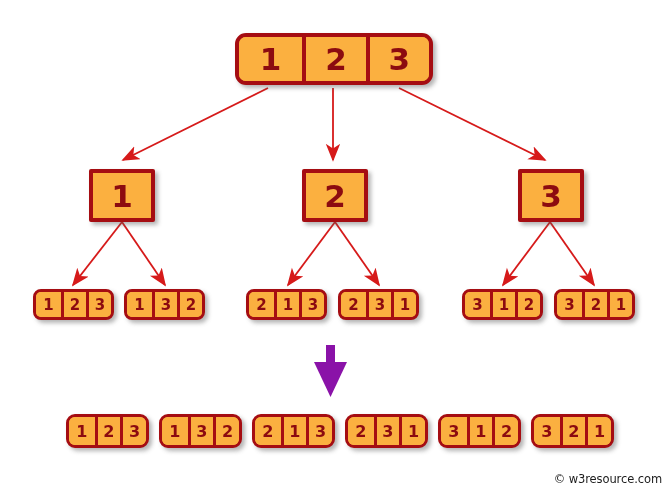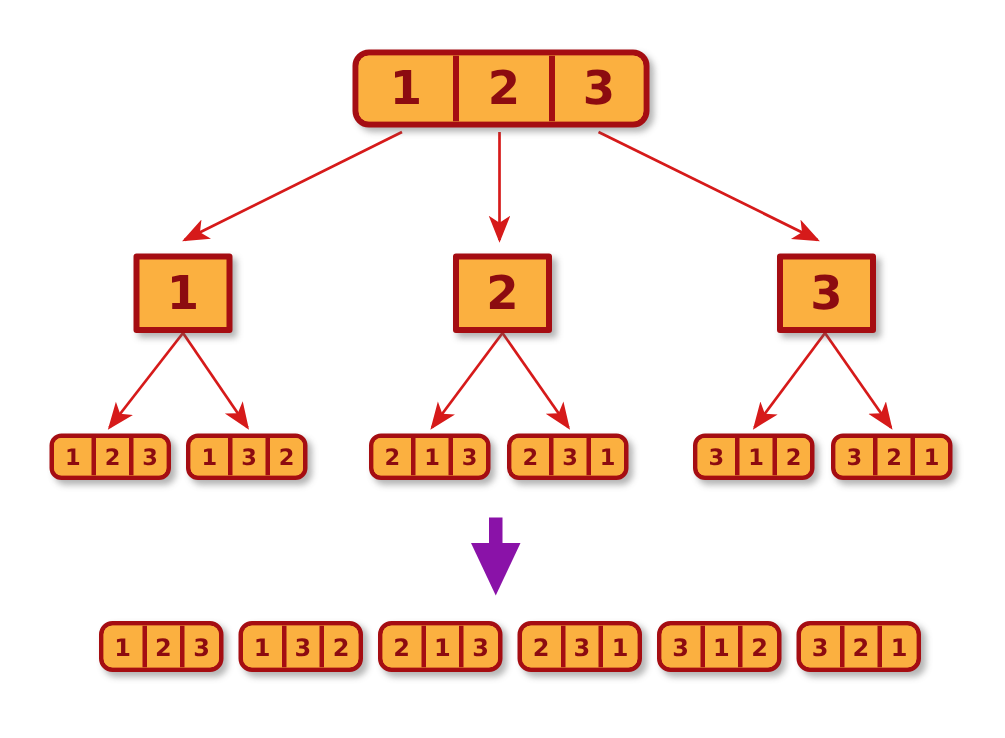--- a/index.html
+++ b/index.html
@@ -241,14 +241,15 @@
     <div class="cell">1</div>
     <div class="cell">2</div>
   </div>
 
   <div class="seq result" style="left:531px; top:414px;">
     <div class="cell">3</div>
     <div class="cell">2</div>
     <div class="cell">1</div>
   </div>
 
+  <div id="watermark">© w3resource.com</div>
 
 </div>
 
 </body></html>

